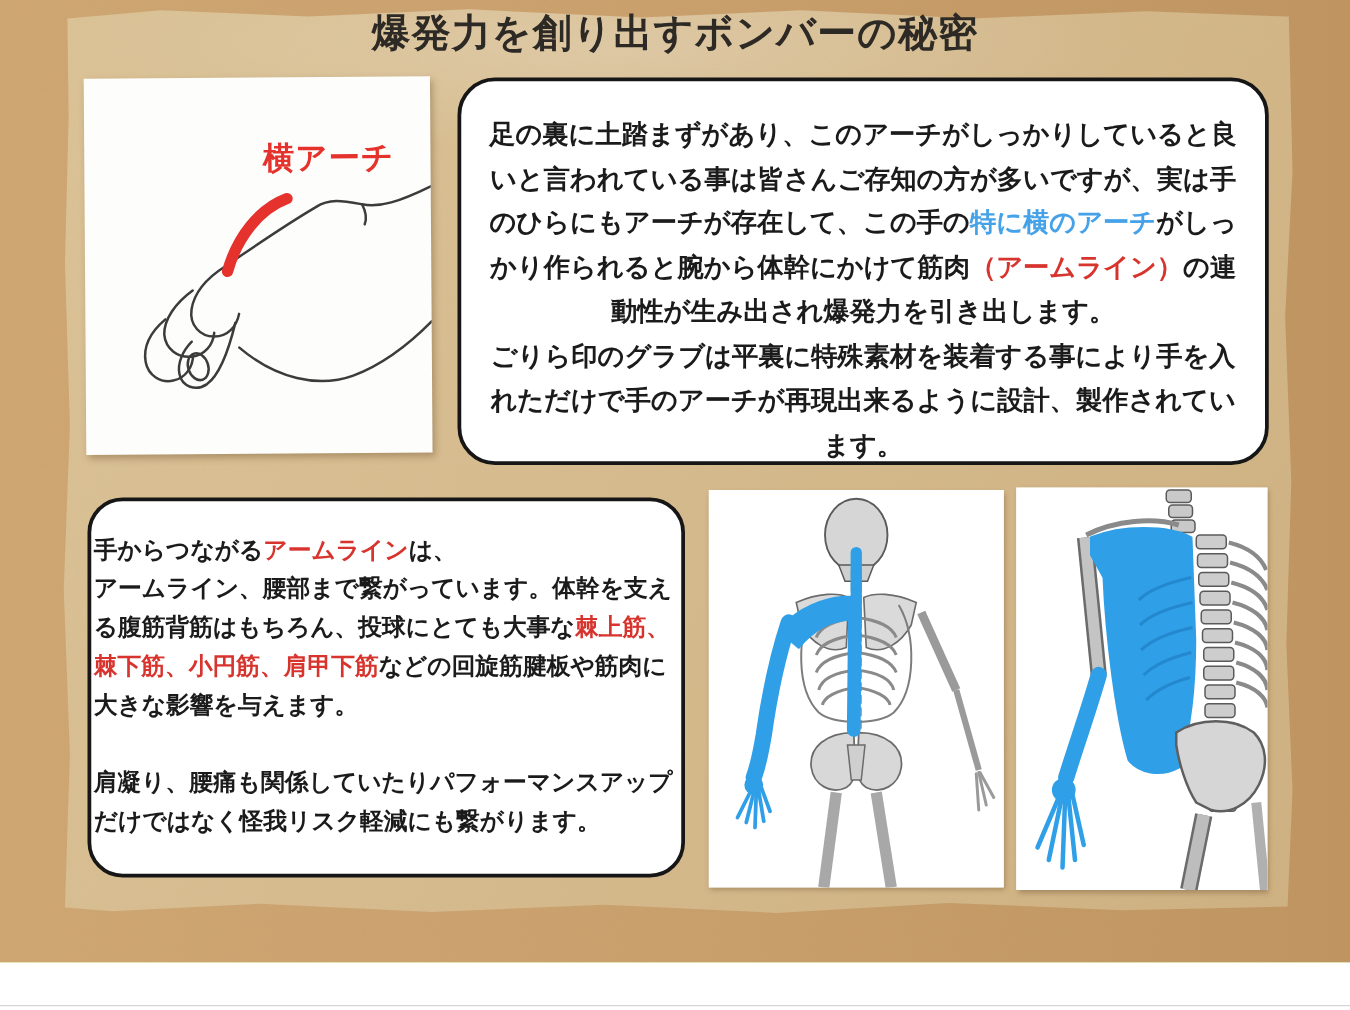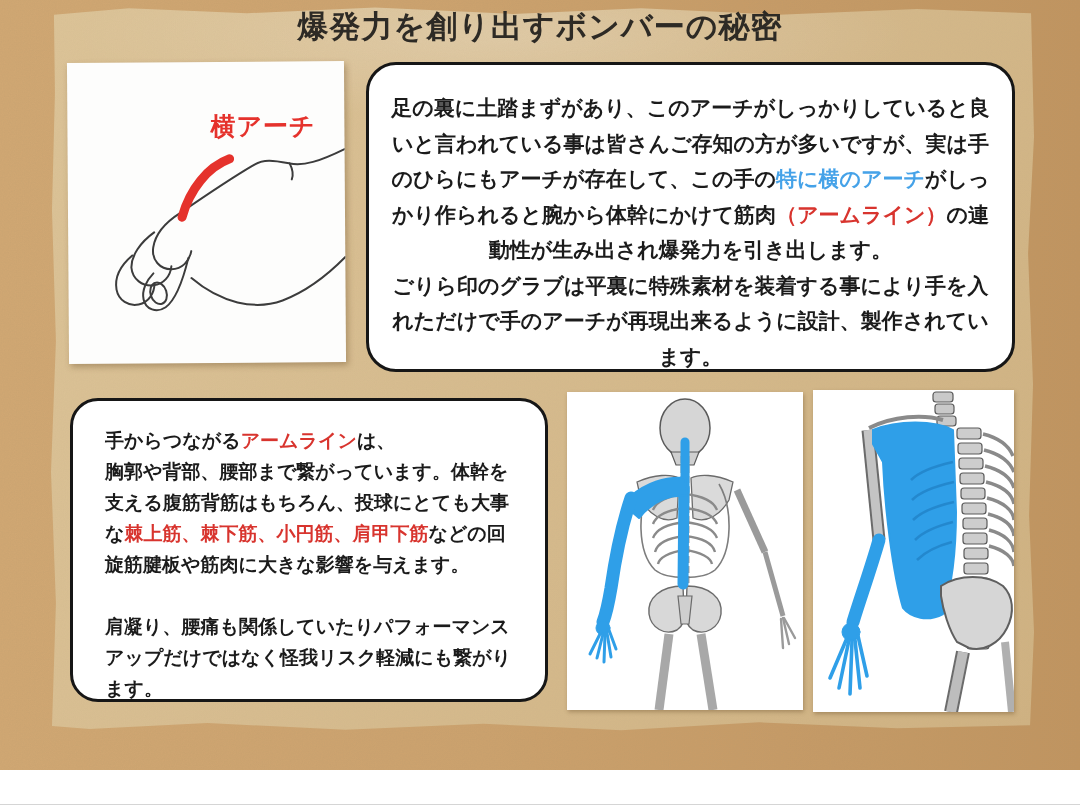--- a/index.html
+++ b/index.html
@@ -40,21 +40,21 @@
   .text-box{
     position:absolute;background:#ffffff;border:3px solid #161616;box-sizing:border-box;
     color:#1b1b1b;font-weight:700;overflow:hidden;
   }
   .intro-box{
     left:366px;top:62px;width:649px;height:310px;border-radius:30px;
     padding:25px 14px;font-size:21px;line-height:35.5px;text-align:center;
   }
   .armline-box{
     left:70px;top:398px;width:478px;height:304px;border-radius:28px;
-    padding:24px 32px;font-size:19px;line-height:31px;text-align:left;
+    padding:24px 2px;font-size:19px;line-height:31px;text-align:left;
   }
   .photo{
     position:absolute;background:#ffffff;box-shadow:1px 2px 4px rgba(90,60,25,0.35);
   }
   .photo svg{display:block;}
   .skeleton-back{left:567px;top:392px;width:236px;height:318px;}
   .skeleton-side{left:813px;top:390px;width:201px;height:322px;}
   .bottom-strip{position:absolute;left:0;top:770px;width:1080px;height:38px;background:#ffffff;}
   .divider-line{position:absolute;left:0;top:34px;width:1080px;height:0;border-top:1px solid #d5d5d5;}
 </style>
@@ -110,21 +110,21 @@
       <path d="M 162 97 C 140 105 122 127 114 155" fill="none" stroke="#e5322c" stroke-width="9" stroke-linecap="round"></path>
     </svg>
     <span class="hand-arch-label">横アーチ</span>
   </div>
 
   <div class="text-box intro-box">
     <span><span>足の裏に土踏まずがあり、このアーチがしっかりしていると良いと言われている事は皆さんご存知の方が多いですが、実は手のひらにもアーチが存在して、この手の</span><span style="color: rgb(69, 162, 232);">特に横のアーチ</span><span>がしっかり作られると腕から体幹にかけて筋肉</span><span style="color: rgb(216, 52, 46);">（アームライン）</span><span>の連動性が生み出され爆発力を引き出します。</span><br><span>ごりら印のグラブは平裏に特殊素材を装着する事により手を入れただけで手のアーチが再現出来るように設計、製作されています。</span></span>
   </div>
 
   <div class="text-box armline-box">
-    <span><span>手からつながる</span><span style="color: rgb(216, 52, 46);">アームライン</span><span>は、</span><br><span>胸郭や背部、腰部まで繋がっています。体幹を支える腹筋背筋はもちろん、投球にとても大事な</span><span style="color: rgb(216, 52, 46);">棘上筋、棘下筋、小円筋、肩甲下筋</span><span>などの回旋筋腱板や筋肉に大きな影響を与えます。</span><br><br><span>肩凝り、腰痛も関係していたりパフォーマンスアップだけではなく怪我リスク軽減にも繋がります。</span></span>
+    <span><span>手からつながる</span><span style="color: rgb(216, 52, 46);">アームライン</span><span>は、</span><br><span>アームライン、腰部まで繋がっています。体幹を支える腹筋背筋はもちろん、投球にとても大事な</span><span style="color: rgb(216, 52, 46);">棘上筋、棘下筋、小円筋、肩甲下筋</span><span>などの回旋筋腱板や筋肉に大きな影響を与えます。</span><br><br><span>肩凝り、腰痛も関係していたりパフォーマンスアップだけではなく怪我リスク軽減にも繋がります。</span></span>
   </div>
 
   <div class="photo skeleton-back">
     <svg width="236" height="318" viewBox="0 0 236 318">
       <rect width="236" height="318" fill="#ffffff"></rect>
 
       <ellipse cx="118" cy="36" rx="25" ry="29" fill="#d6d6d6" stroke="#5a5a5a" stroke-width="1.5"></ellipse>
       <path d="M104 60 L132 60 L127 73 L109 73 Z" fill="#cfcfcf" stroke="#5a5a5a" stroke-width="1.2"></path>
 
       <line x1="118" y1="64" x2="118" y2="196" stroke="#9b9b9b" stroke-width="9" stroke-dasharray="7 3"></line>

